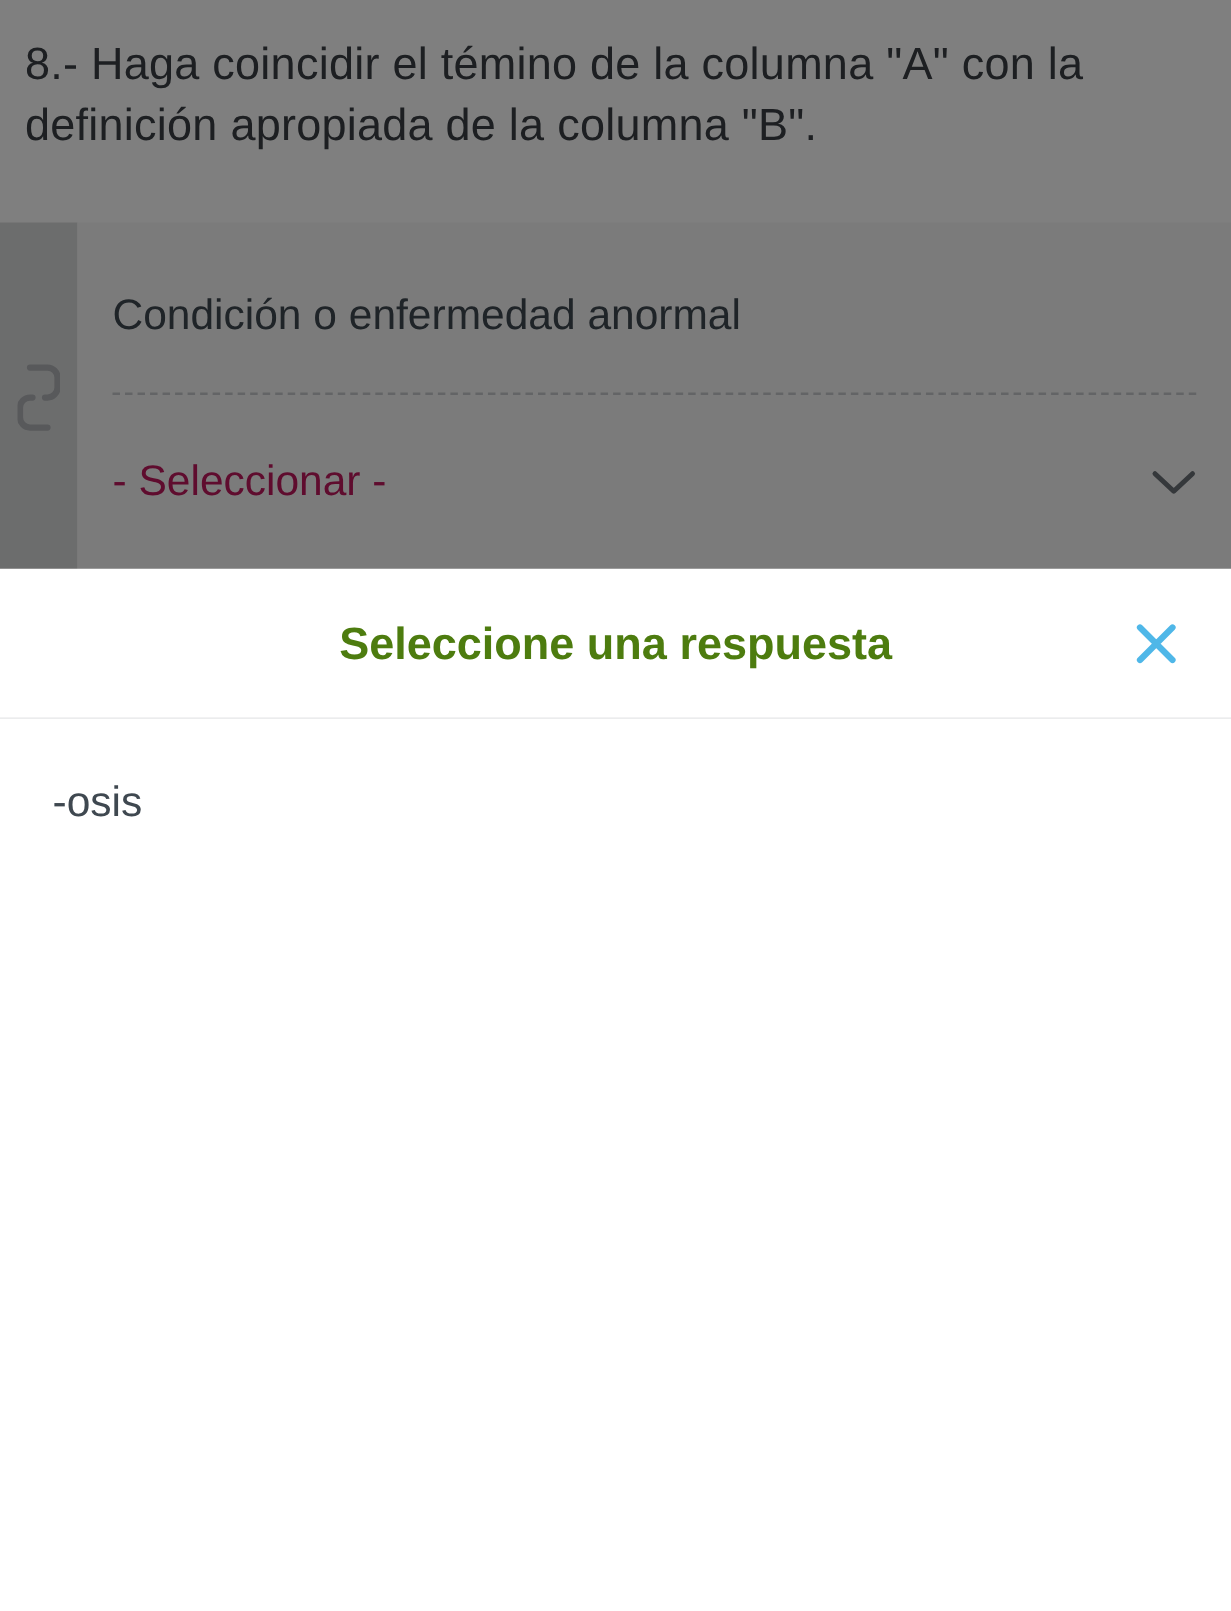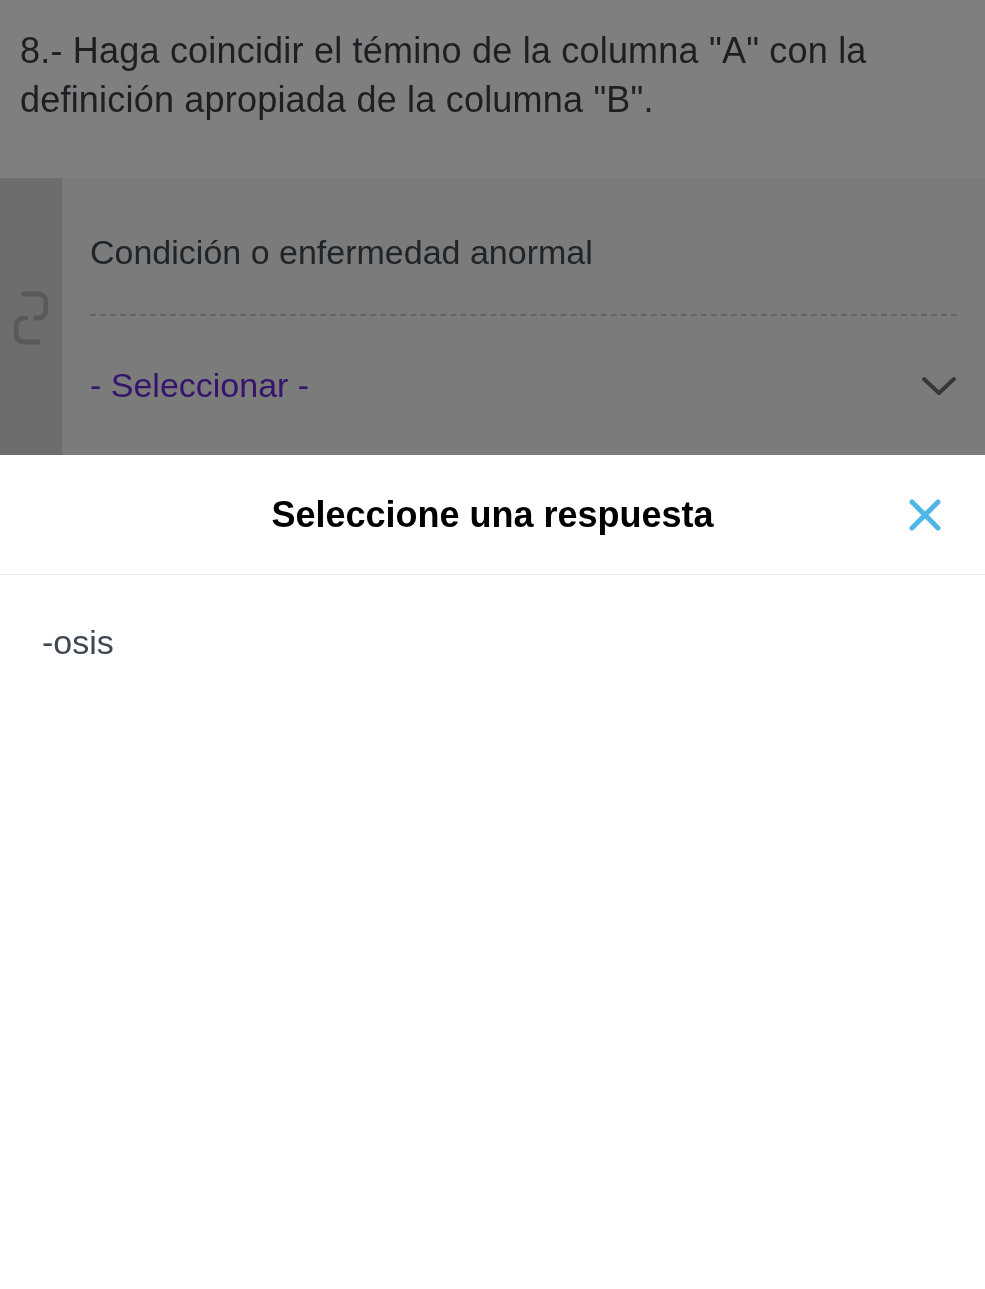--- a/index.html
+++ b/index.html
@@ -8,26 +8,26 @@
     .overlay-dim { position: absolute; inset: 0; background: rgba(0,0,0,0.5); }
     .question-area { position: absolute; top: 0; left: 0; right: 0; padding: 27px 20px 40px 20px; }
     .question-text { font-size: 36px; line-height: 1.35; color: #3a3f44; letter-spacing: 0.2px; }
     .match-row { position: absolute; top: 178px; left: 0; right: 0; height: 280px; display: flex; }
     .handle-col { width: 62px; background: #d9dadb; display: flex; align-items: center; justify-content: center; }
     .handle-icon { width: 34px; height: 56px; }
     .row-body { flex: 1; background: #f7f7f7; padding: 0 28px; display: flex; flex-direction: column; }
     .definition { font-size: 34px; color: #3f4850; padding-top: 55px; padding-bottom: 42px; }
     .dash-sep { border: none; border-top: 2px dashed #c6c9cc; }
     .selector { display: flex; align-items: center; justify-content: space-between; padding-top: 50px; }
-    .selector-text { font-size: 34px; color: #6d28d9; }
+    .selector-text { font-size: 34px; color: #be185d; }
     .chevron { width: 36px; height: 24px; }
 
     .sheet { position: absolute; left: 0; right: 0; bottom: 0; top: 455px; background: #fff; display: flex; flex-direction: column; }
     .sheet-header { height: 120px; display: flex; align-items: center; justify-content: center; position: relative; border-bottom: 1px solid #e5e6e7; }
-    .sheet-title { font-size: 36px; font-weight: 700; color: #000000; }
+    .sheet-title { font-size: 36px; font-weight: 700; color: #4d7c0f; }
     .close-btn { position: absolute; right: 40px; top: 50%; transform: translateY(-50%); width: 40px; height: 40px; display: flex; align-items: center; justify-content: center; cursor: pointer; }
     .close-x { width: 34px; height: 34px; }
     .options { flex: 1; padding: 0 20px; }
     .option { height: 134px; display: flex; align-items: center; font-size: 34px; color: #3f4850; border-bottom: 1px solid #84cc16; padding-left: 22px; cursor: pointer; }
     .option:last-child { border-bottom: none; }
   </style>
 </head>
 <body>
 
 <div class="backdrop">

